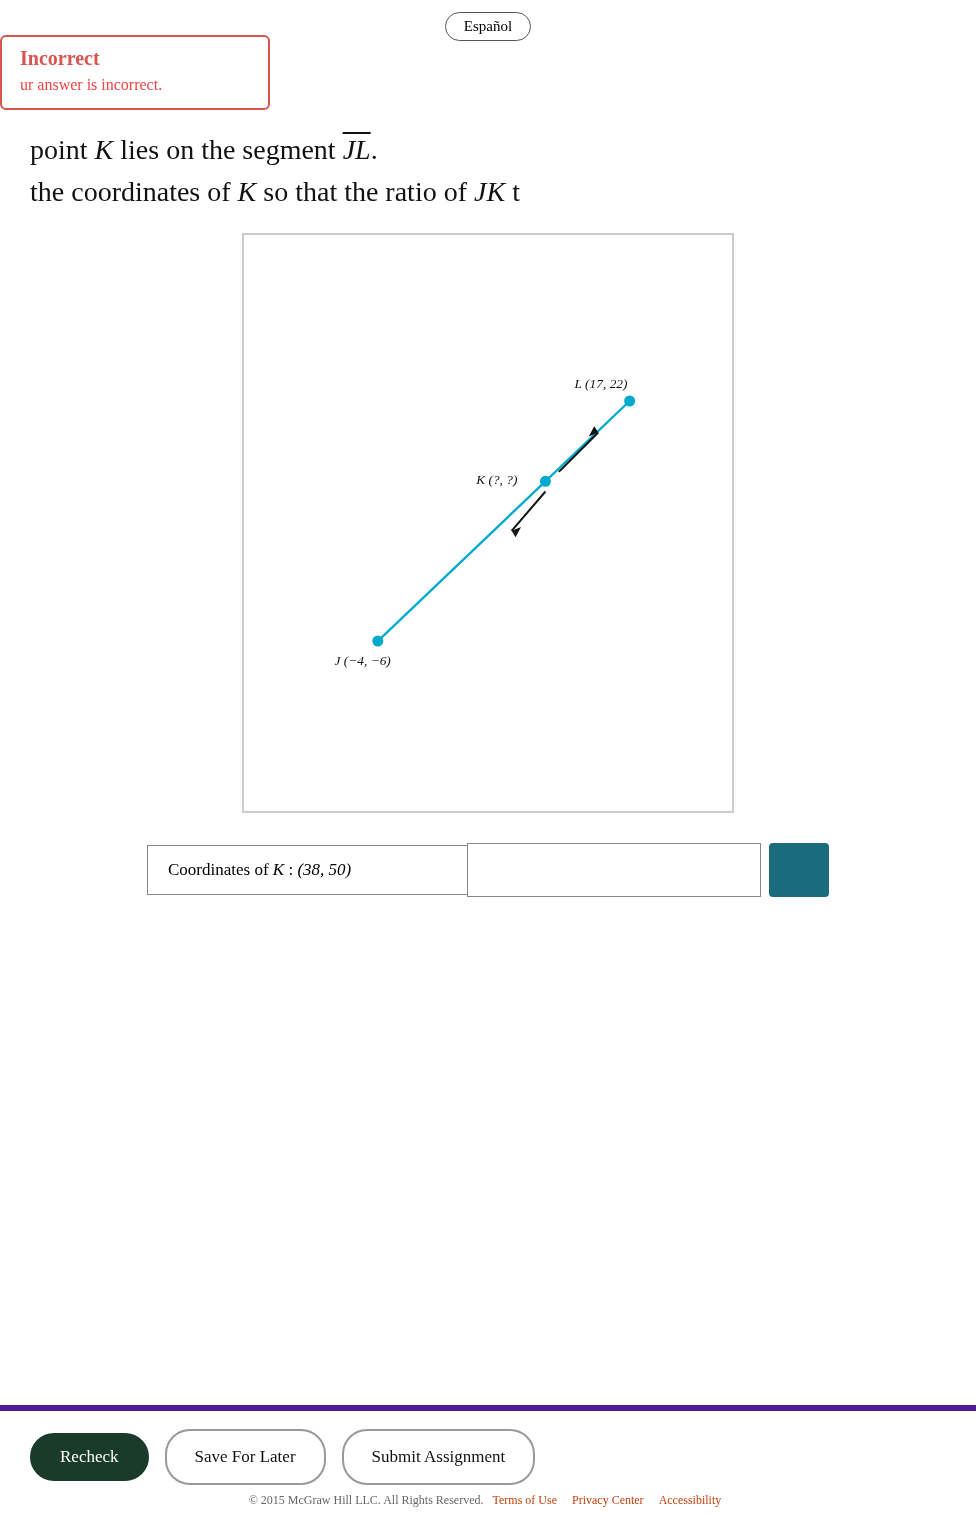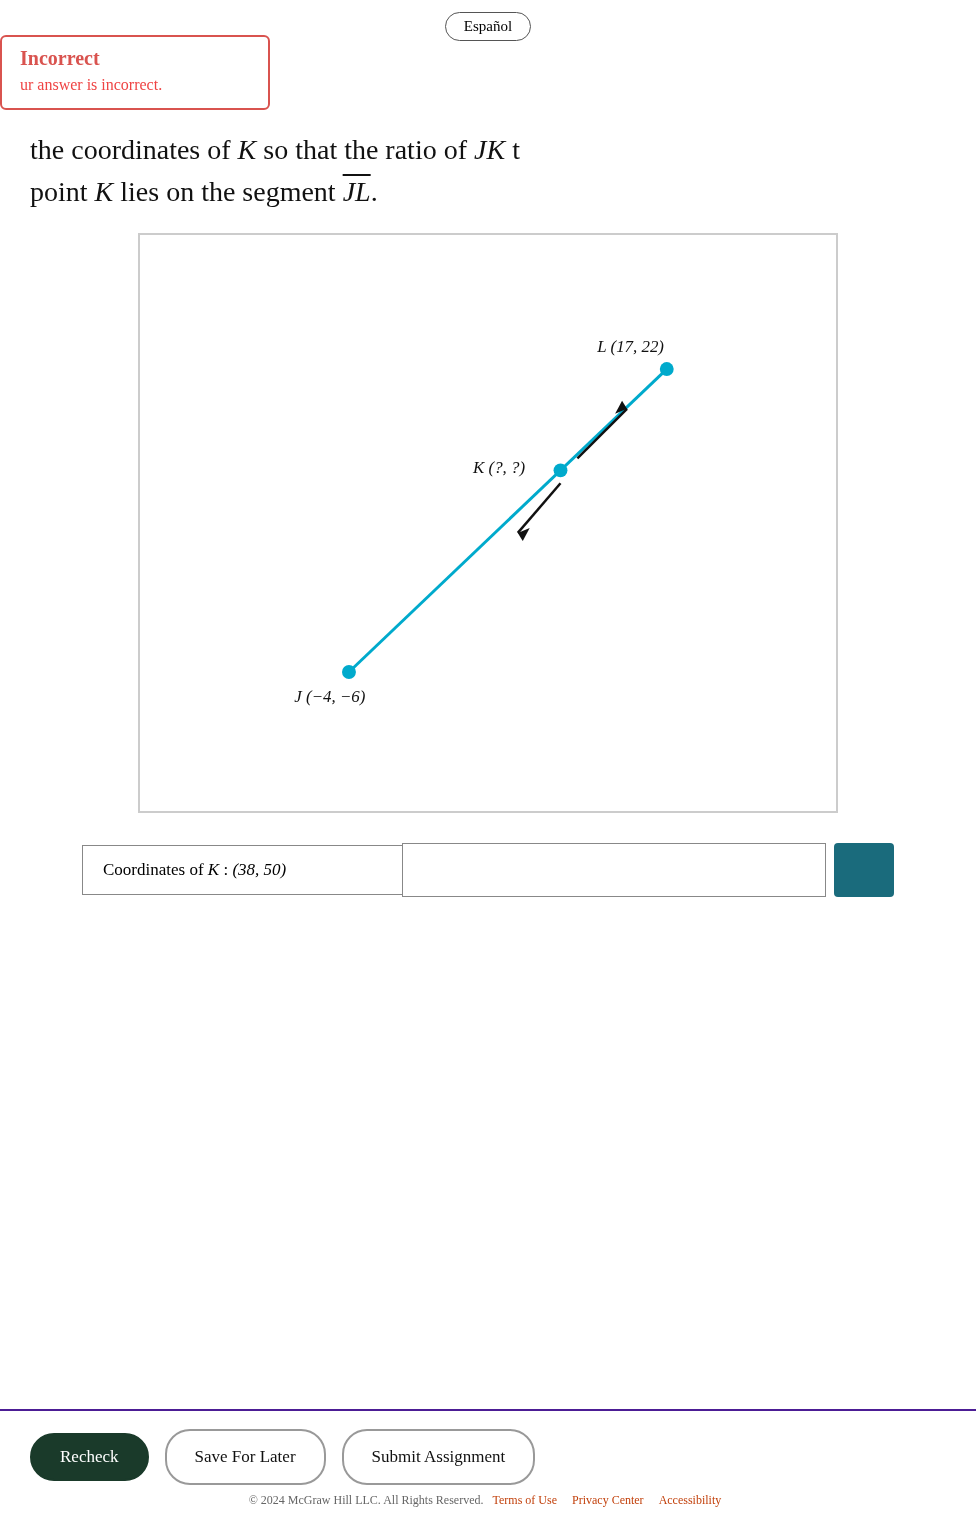--- a/index.html
+++ b/index.html
@@ -69,39 +69,39 @@
       text-decoration: overline;
       font-style: italic;
     }
     .question-text .var-jk {
       font-style: italic;
     }
 
     
     .diagram-container {
       margin: 10px auto 30px auto;
-      width: 700px;
+      width: 492px;
       border: 2px solid #ccc;
       background: #fff;
       height: 580px;
       position: relative;
       overflow: hidden;
     }
 
     .diagram-svg {
       width: 100%;
       height: 100%;
     }
 
     
     .answer-row {
       display: flex;
       align-items: center;
       margin: 0 auto 20px auto;
-      width: 812px;
+      width: 682px;
       gap: 0;
     }
 
     .answer-label-box {
       border: 1.5px solid #888;
       padding: 14px 20px;
       font-size: 17px;
       background: #fff;
       white-space: nowrap;
       border-right: none;
@@ -136,21 +136,21 @@
     
     .spacer { height: 220px; }
 
     
     .bottom-bar {
       position: fixed;
       bottom: 0;
       left: 0;
       width: 976px;
       background: #fff;
-      border-top: 2px solid #4c1d95;
+      border-top: 6px solid #4c1d95;
       padding: 18px 30px 10px 30px;
     }
 
     .bottom-buttons {
       display: flex;
       align-items: center;
       gap: 16px;
       margin-bottom: 8px;
     }
 
@@ -198,24 +198,24 @@
 </div>
 
 <div class="top-bar">
   <button class="espanol-btn">Español</button>
 </div>
 
 <div class="main-content">
 
   <div class="question-text">
     <div>
-      <span>the coordinates of </span><span class="var-k">K</span><span> so that the ratio of </span><span class="var-jk">JK</span><span> t</span>
+      <span>point </span><span class="var-k">K</span><span> lies on the segment </span><span class="seg-jl">JL</span><span>.</span>
     </div>
     <div>
-      <span>point </span><span class="var-k">K</span><span> lies on the segment </span><span class="seg-jl">JL</span><span>.</span>
+      <span>the coordinates of </span><span class="var-k">K</span><span> so that the ratio of </span><span class="var-jk">JK</span><span> t</span>
     </div>
   </div>
 
   <div class="diagram-container">
     <svg class="diagram-svg" viewBox="0 0 620 580">
 
       <rect width="620" height="580" fill="white"></rect>
 
       <line x1="170" y1="440" x2="490" y2="135" stroke="#00AACC" stroke-width="3"></line>
 
@@ -250,18 +250,18 @@
   <div class="spacer"></div>
 </div>
 
 <div class="bottom-bar">
   <div class="bottom-buttons">
     <button class="btn-recheck">Recheck</button>
     <button class="btn-save">Save For Later</button>
     <button class="btn-submit">Submit Assignment</button>
   </div>
   <div class="footer-links">
-    <span>© 2024 McGraw Hill LLC. All Rights Reserved.</span>
+    <span>© 2015 McGraw Hill LLC. All Rights Reserved.</span>
     <a href="#">Terms of Use</a>
     <a href="#">Privacy Center</a>
     <a href="#">Accessibility</a>
   </div>
 </div>
 
 </body></html>

